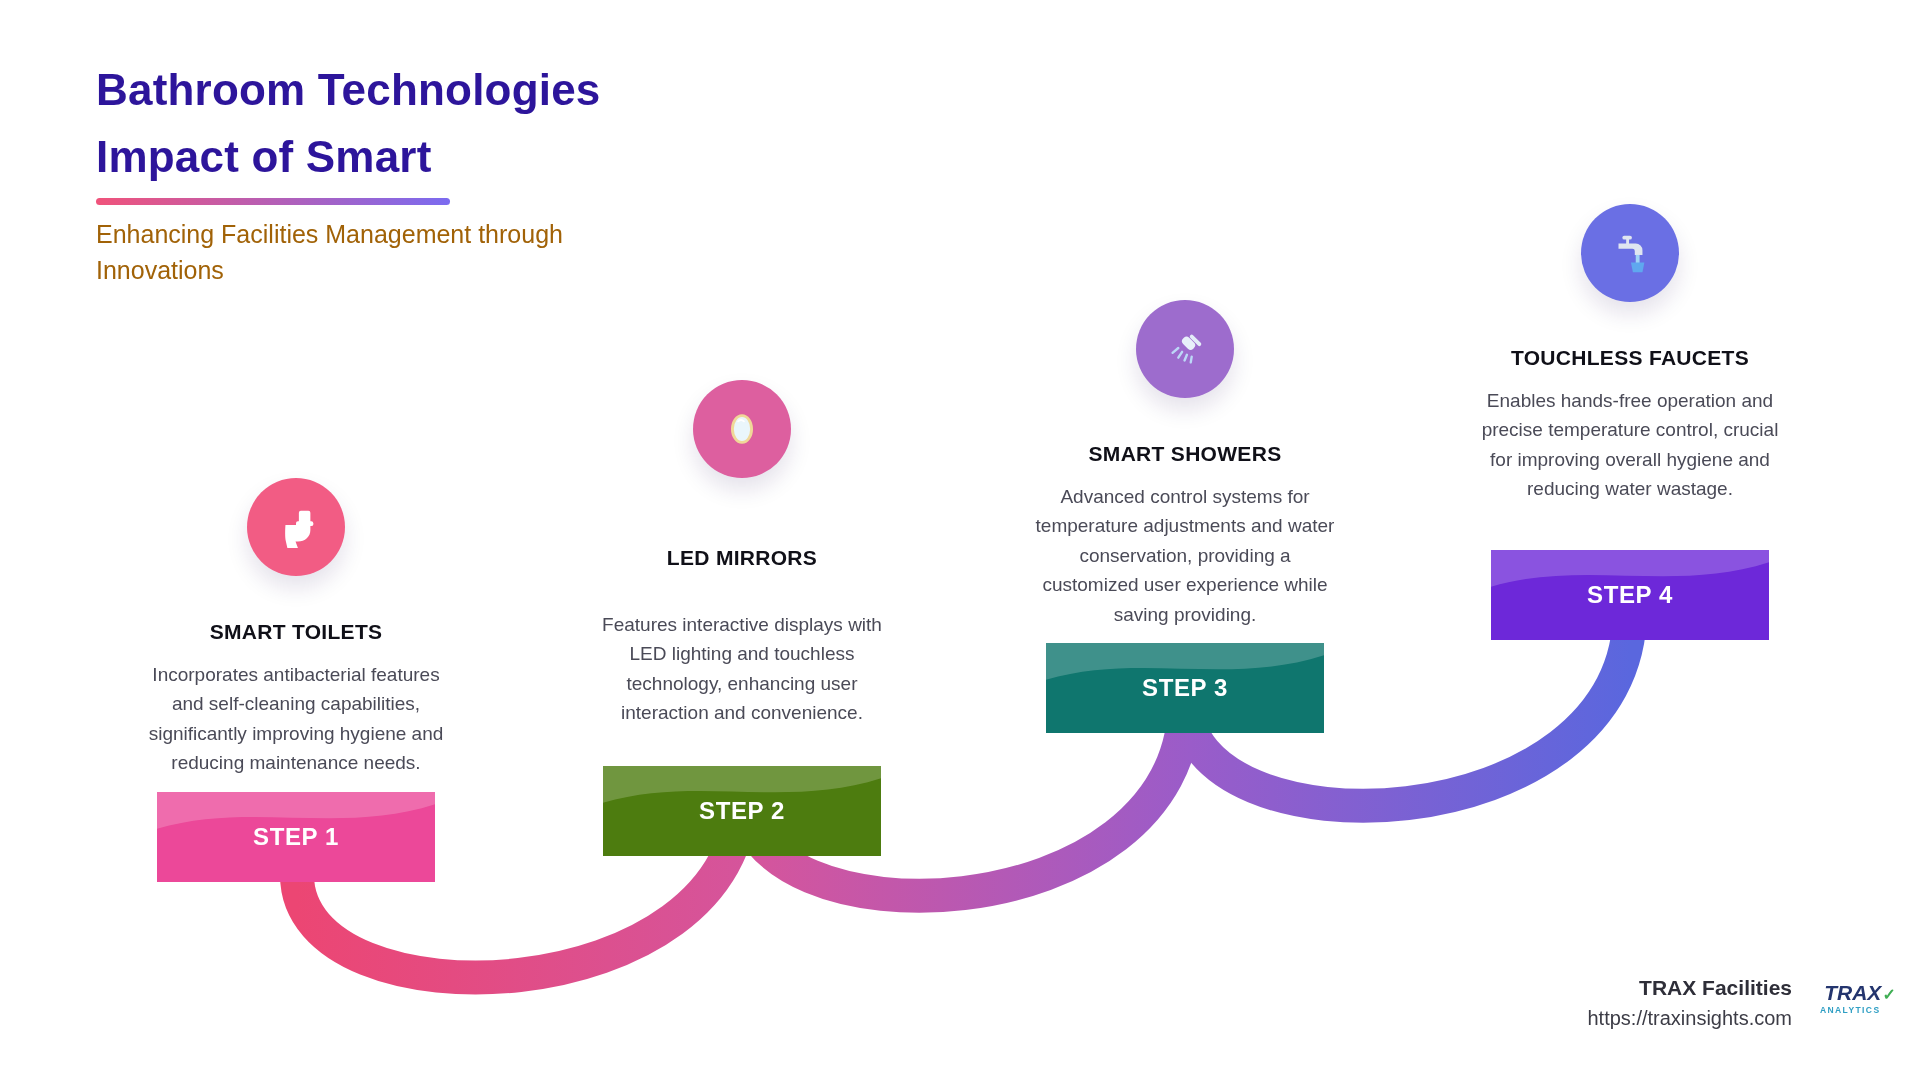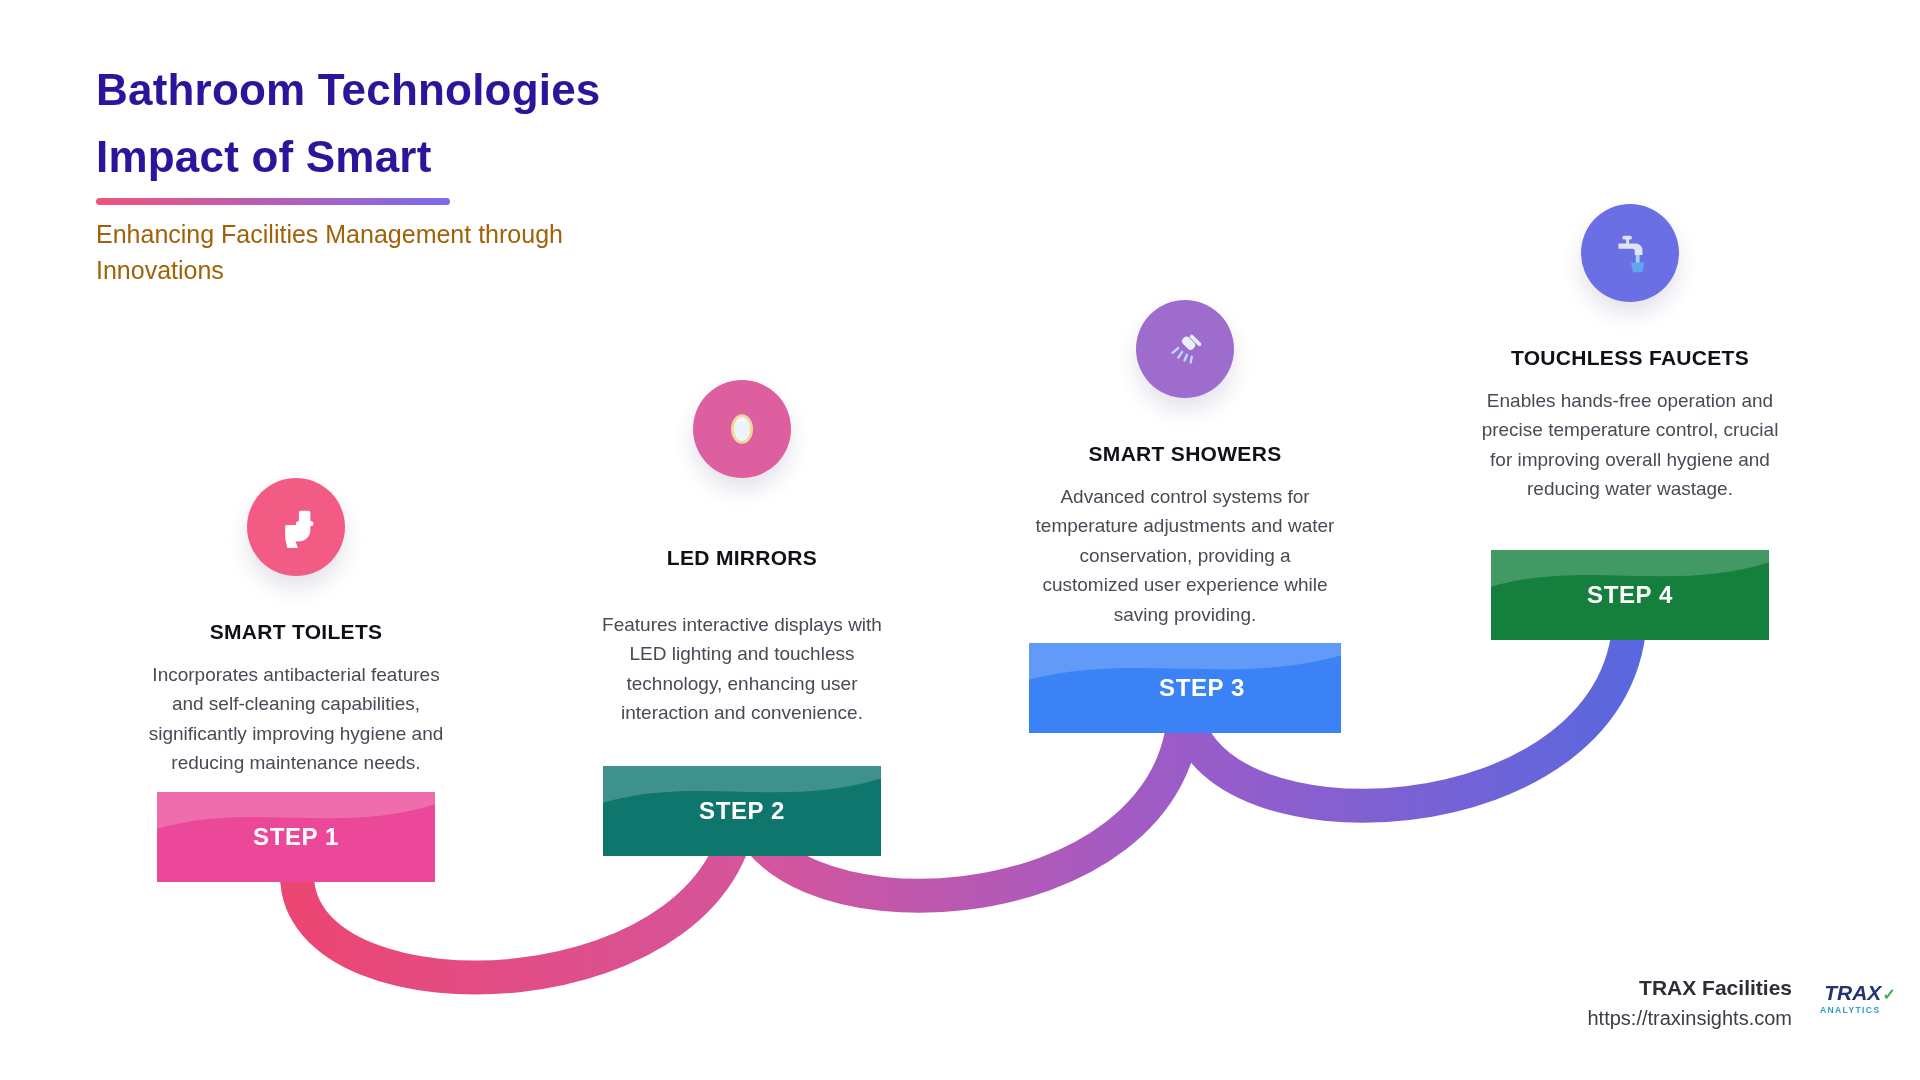--- a/index.html
+++ b/index.html
@@ -108,21 +108,21 @@
 
 <div class="step step2">
   <div class="icon-circle" style="background: rgb(221, 95, 159);">
     <svg width="46" height="46" viewBox="0 0 48 48">
       <ellipse cx="24" cy="24" rx="10" ry="14" fill="#eaf6fb" stroke="#f0d898" stroke-width="3"></ellipse>
       <path d="M20 16 q3 -3 6 0" stroke="#ffffff" fill="none" stroke-width="2" stroke-linecap="round"></path>
     </svg>
   </div>
   <h3 class="step-title">LED MIRRORS</h3>
   <p class="step-desc">Features interactive displays with LED lighting and touchless technology, enhancing user interaction and convenience.</p>
-  <div class="banner" style="background: #0f766e;">
+  <div class="banner" style="background: #4d7c0f;">
     <svg class="banner-wave" viewBox="0 0 100 30" preserveAspectRatio="none">
       <path d="M0 0 H100 V8 C 66 28, 33 6, 0 24 Z" fill="rgba(255,255,255,0.2)"></path>
     </svg>
     <span class="banner-label">STEP 2</span>
   </div>
 </div>
 
 <div class="step step3">
   <div class="icon-circle" style="background: rgb(157, 108, 205);">
     <svg width="46" height="46" viewBox="0 0 48 48">
@@ -131,21 +131,21 @@
       <g stroke="#bcd8f7" stroke-width="2.5" stroke-linecap="round">
         <path d="M21 27 l-4 6"></path>
         <path d="M26 30 l-2.5 6"></path>
         <path d="M31 32 l-1 6"></path>
         <path d="M17 23 l-6 5"></path>
       </g>
     </svg>
   </div>
   <h3 class="step-title">SMART SHOWERS</h3>
   <p class="step-desc">Advanced control systems for temperature adjustments and water conservation, providing a customized user experience while saving providing.</p>
-  <div class="banner" style="background: #3b82f6; padding-left: 34px;">
+  <div class="banner" style="background: #0f766e;">
     <svg class="banner-wave" viewBox="0 0 100 30" preserveAspectRatio="none">
       <path d="M0 0 H100 V8 C 66 28, 33 6, 0 24 Z" fill="rgba(255,255,255,0.2)"></path>
     </svg>
     <span class="banner-label">STEP 3</span>
   </div>
 </div>
 
 <div class="step step4">
   <div class="icon-circle" style="background: rgb(106, 111, 228);">
     <svg width="46" height="46" viewBox="0 0 48 48">
@@ -153,21 +153,21 @@
         <rect x="16" y="6" width="10" height="4" rx="2"></rect>
         <rect x="20" y="9" width="3" height="6"></rect>
         <path d="M12 14 h18 a7 7 0 0 1 7 7 v5 h-8 v-4 a2.5 2.5 0 0 0 -2.5 -2.5 H12 z"></path>
       </g>
       <rect x="30" y="26" width="4" height="9" fill="#9fd4f6"></rect>
       <path d="M25 34 h14 l-2 10 h-10 z" fill="#5fa8ef"></path>
     </svg>
   </div>
   <h3 class="step-title">TOUCHLESS FAUCETS</h3>
   <p class="step-desc">Enables hands-free operation and precise temperature control, crucial for improving overall hygiene and reducing water wastage.</p>
-  <div class="banner" style="background: #15803d; align-items: center;">
+  <div class="banner" style="background: #6d28d9; align-items: center;">
     <svg class="banner-wave" viewBox="0 0 100 30" preserveAspectRatio="none">
       <path d="M0 0 H100 V8 C 66 28, 33 6, 0 24 Z" fill="rgba(255,255,255,0.2)"></path>
     </svg>
     <span class="banner-label">STEP 4</span>
   </div>
 </div>
 
 <div class="footer-text">
   <div class="company">TRAX Facilities</div>
   <div class="url">https://traxinsights.com</div>

